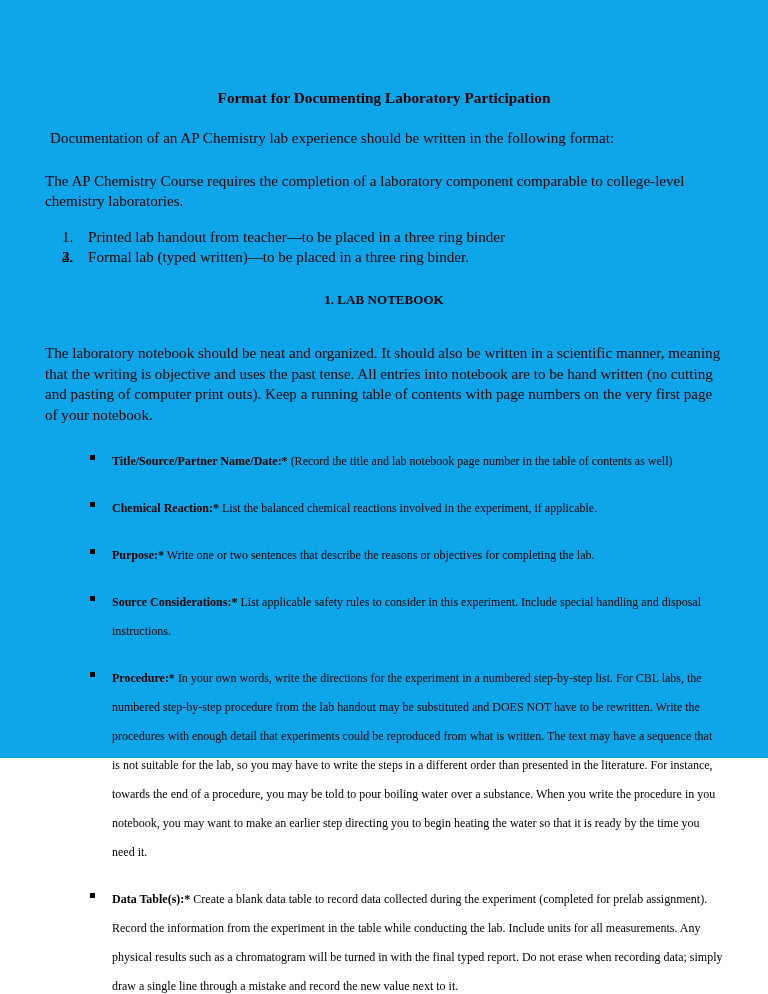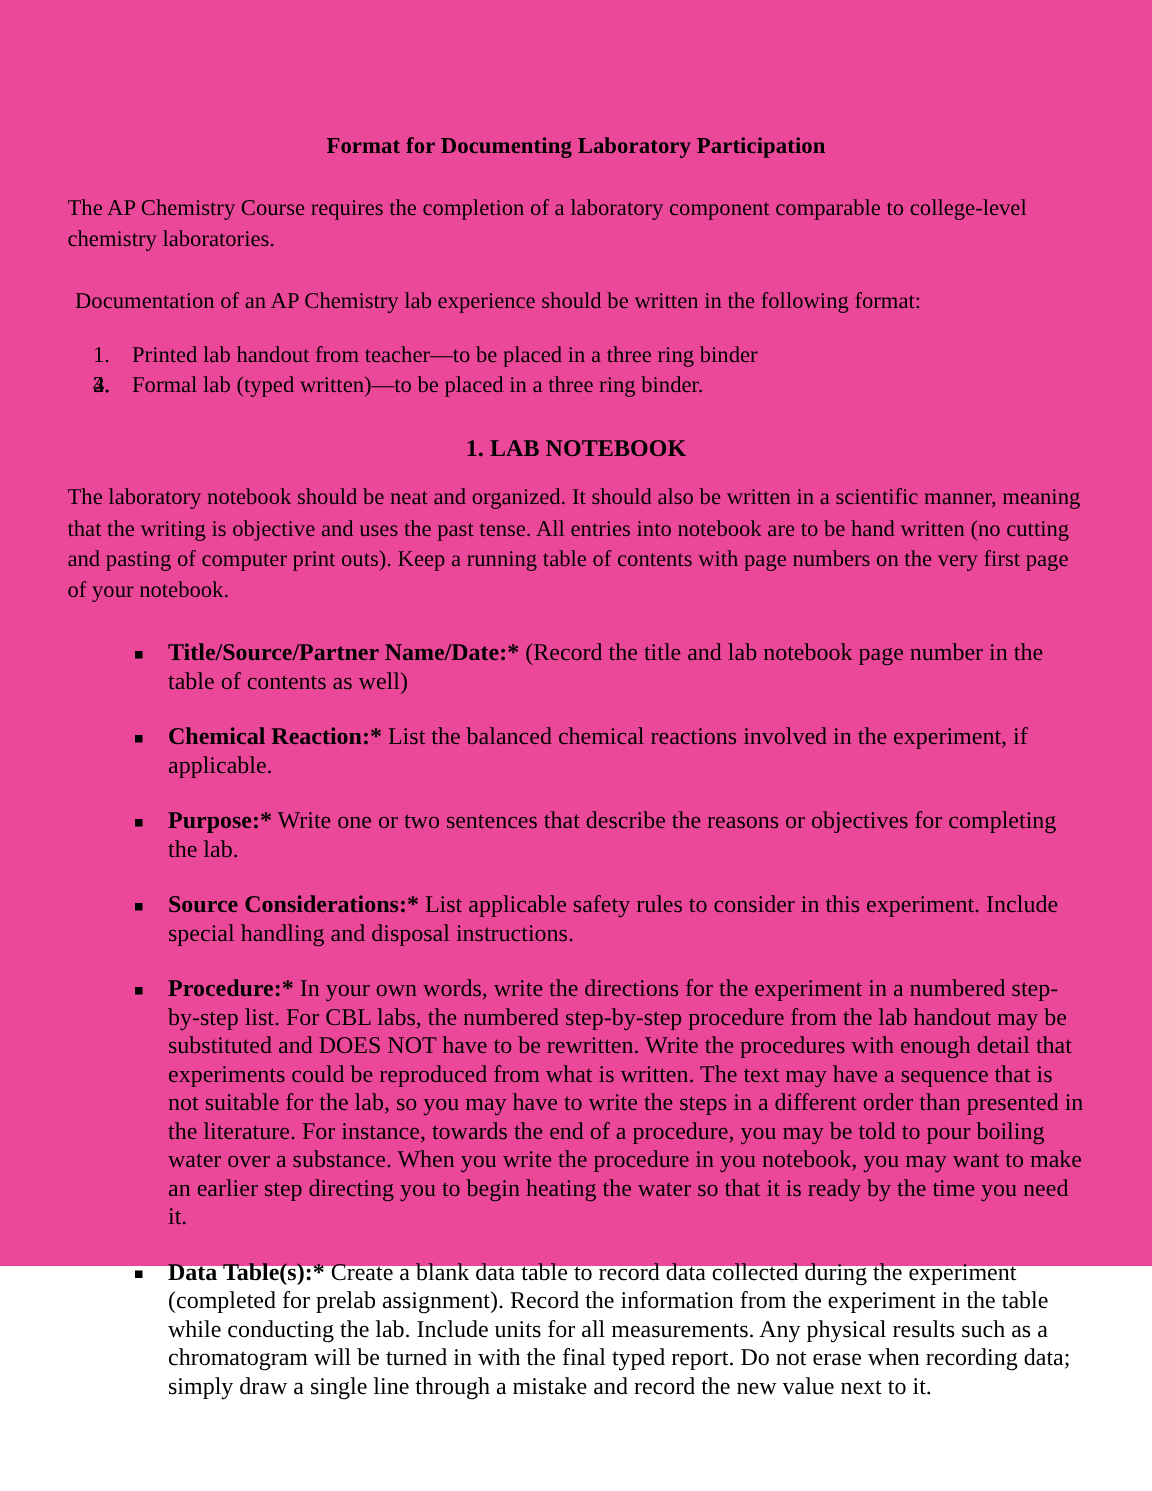--- a/index.html
+++ b/index.html
@@ -10,64 +10,64 @@
   body {
     width: 768px;
     height: 994px;
     font-family: "Liberation Serif", "DejaVu Serif", serif;
     color: #000000;
     -webkit-font-smoothing: antialiased;
   }
   .page {
     position: relative;
     width: 768px;
-    height: 844px;
-    background: #ec4899;
+    height: 758px;
+    background: #0ea5e9;
     box-sizing: border-box;
     padding: 88px 45px 0 45px;
   }
 
   
   .doc-title {
     text-align: center;
     font-weight: bold;
     font-size: 15.2px;
     line-height: 19px;
     margin: 0;
     letter-spacing: 0.05px;
   }
   .doc-title .line2 {
     display: block;
   }
 
   .section-heading {
     text-align: center;
     font-weight: bold;
-    font-size: 16px;
+    font-size: 13px;
     line-height: 19px;
     margin: 0;
     letter-spacing: 0.05px;
   }
 
   
   .para {
     font-size: 15.1px;
     line-height: 20.6px;
     margin: 0;
     text-align: left;
   }
   .para-intro {
     margin-top: 22px;
   }
   .para-doc-format {
     margin-top: 21px;
     padding-left: 5px;
   }
   .para-notebook {
-    margin-top: 13px;
+    margin-top: 34px;
   }
 
   
   .num-list {
     margin: 15px 0 0 0;
     padding: 0;
     list-style: none;
   }
   .num-list li {
     position: relative;
@@ -84,22 +84,22 @@
   }
 
   
   .bullet-list {
     margin: 22px 0 0 0;
     padding: 0;
     list-style: none;
   }
   .bullet-list > li {
     position: relative;
-    font-size: 16px;
-    line-height: 19px;
+    font-size: 12px;
+    line-height: 29px;
     padding-left: 67px;
     margin-bottom: 18px;
   }
   .bullet-list > li:last-child {
     margin-bottom: 0;
   }
   .bullet-list > li .sq {
     position: absolute;
     left: 45px;
     top: 8px;
@@ -117,23 +117,23 @@
 </style>
 </head>
 <body>
 
 <div class="page">
 
   <h1 class="doc-title">
     <span>Format for Documenting Laboratory Participation</span>
   </h1>
 
+  <p class="para para-doc-format">Documentation of an AP Chemistry lab experience should be written in the following format:</p>
+
   <p class="para para-intro">The AP Chemistry Course requires the completion of a laboratory component comparable to college-level chemistry laboratories.</p>
-
-  <p class="para para-doc-format">Documentation of an AP Chemistry lab experience should be written in the following format:</p>
 
   <ol class="num-list">
     <li>
       <span class="num">1.</span><span>Printed lab handout from teacher—to be placed in a three ring binder</span>
     </li>
     <li>
       <span class="num">2.</span>
     </li>
     <li>
       <span class="num">3.</span>

